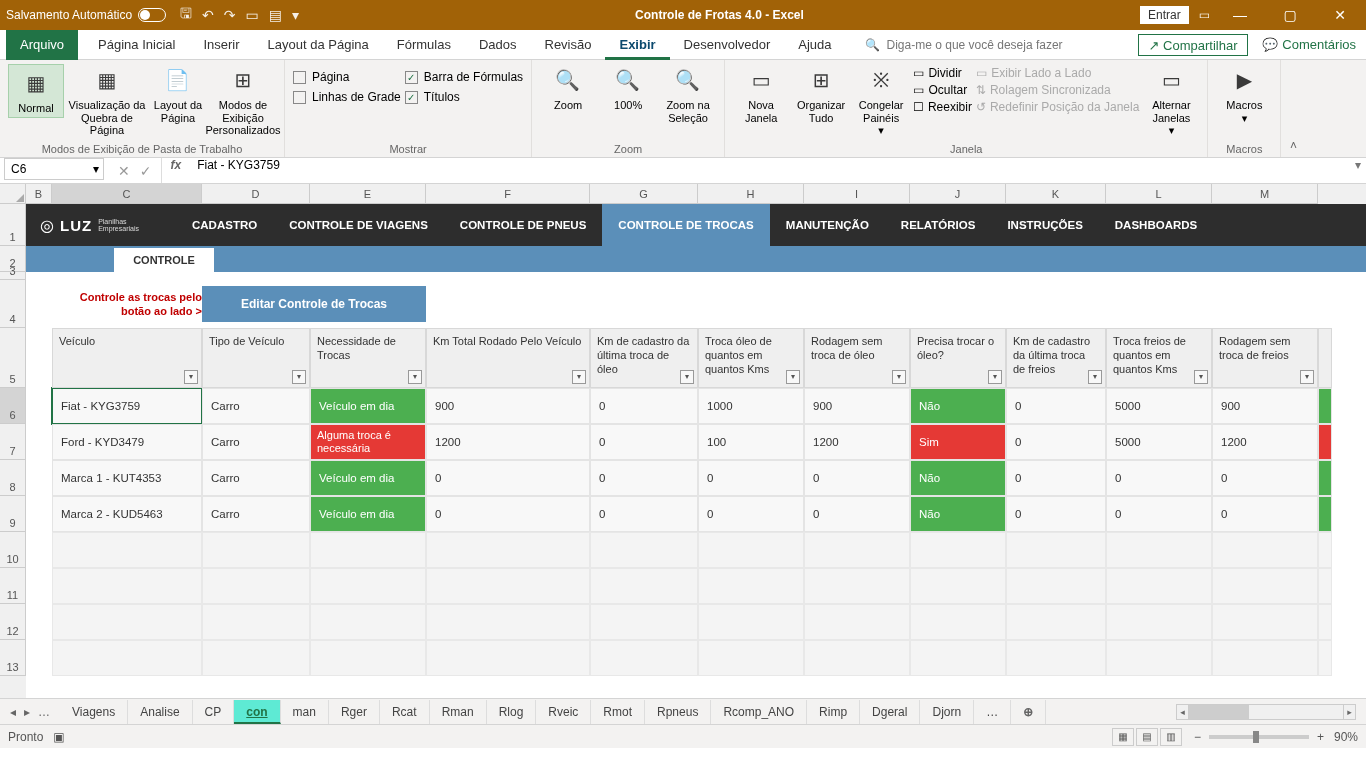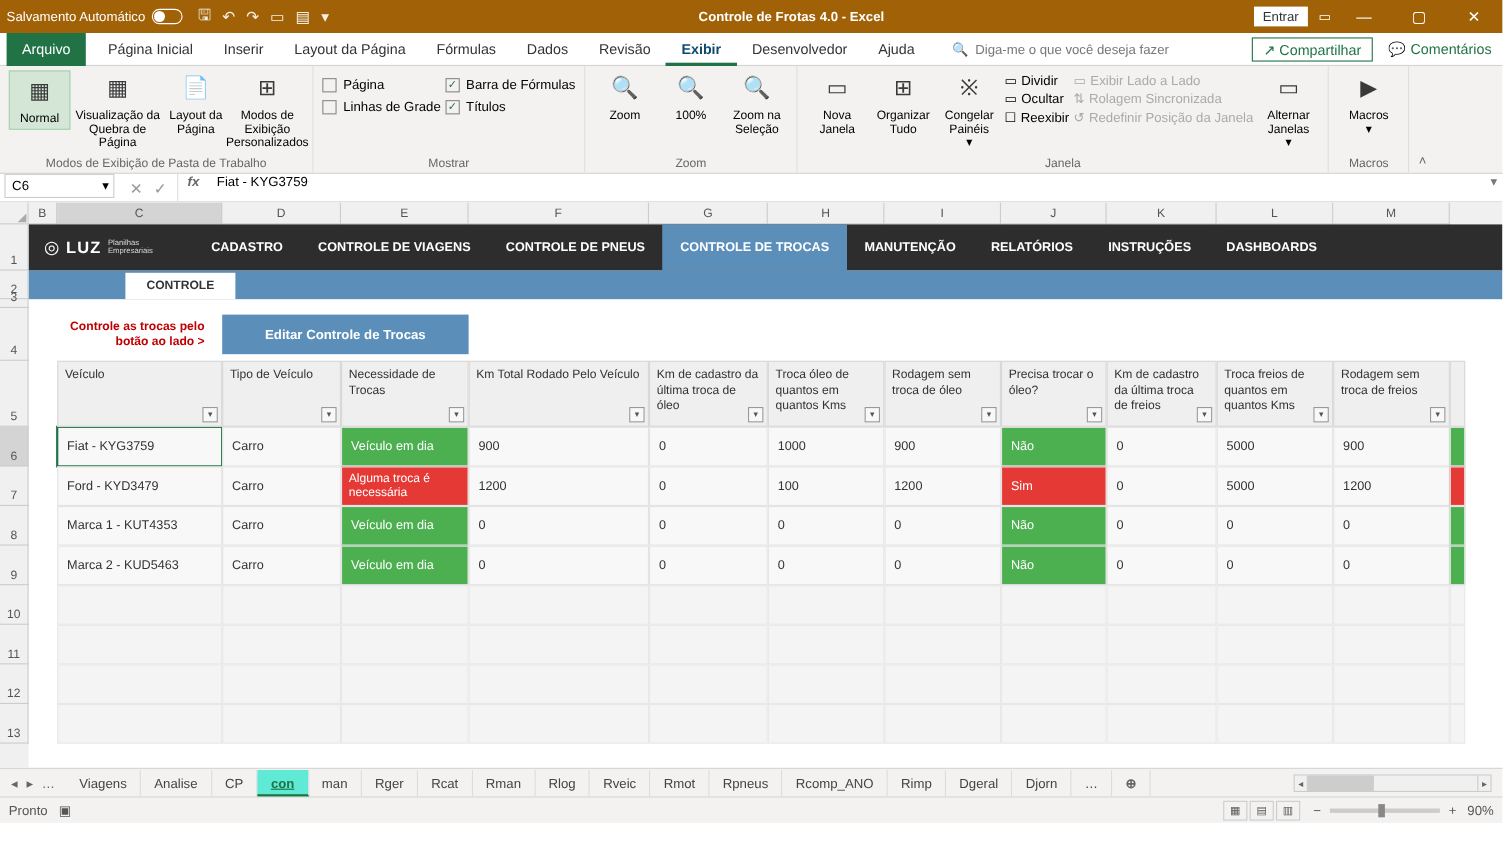--- a/index.html
+++ b/index.html
@@ -75,21 +75,21 @@
 .navband { height: 42px; background: #2d2d2d; display: flex; align-items: center; color: #fff; }
 .logo { width: 150px; display: flex; align-items: center; padding-left: 14px; gap: 6px; font-size: 11px; }
 .logo .luz { font-weight: bold; font-size: 15px; letter-spacing: 1px; }
 .logo .sub { font-size: 7px; line-height: 1; opacity: .8; }
 .navitem { padding: 0 16px; font-size: 11.5px; font-weight: bold; height: 42px; display: flex; align-items: center; }
 .navitem.active { background: #5b8fb9; }
 .subband { height: 26px; background: #5b8fb9; position: relative; }
 .ctrl-tab { position: absolute; left: 88px; top: 2px; width: 100px; height: 24px; background: #fff; text-align: center; line-height: 24px; font-size: 11px; font-weight: bold; color: #333; }
 .spacer { height: 8px; }
 .actionrow { height: 48px; display: flex; }
-.action-left { width: 176px; display: flex; flex-direction: column; justify-content: center; align-items: flex-end; padding-right: 16px; font-size: 11px; color: #c00000; font-weight: bold; text-align: right; line-height: 1.3; }
+.action-left { width: 176px; display: flex; flex-direction: column; justify-content: center; align-items: flex-end; padding-right: 0; font-size: 11px; color: #c00000; font-weight: bold; text-align: right; line-height: 1.3; }
 .btn-editar { width: 224px; height: 36px; margin-top: 6px; background: #5b8fb9; color: #fff; font-weight: bold; font-size: 12px; display: flex; align-items: center; justify-content: center; }
 
 .thdrrow { height: 60px; display: flex; margin-left: 26px; }
 .th { background: #efefef; border: 1px solid #d8d8d8; font-size: 11px; font-weight: normal; color: #333; padding: 6px 6px; position: relative; display: flex; align-items: flex-start; line-height: 1.25; }
 .th .filter { position: absolute; right: 3px; bottom: 3px; width: 14px; height: 14px; border: 1px solid #999; background: #f8f8f8; font-size: 8px; display: flex; align-items: center; justify-content: center; color: #555; }
 
 .drow { height: 36px; display: flex; margin-left: 26px; }
 .td { background: #f8f8f8; border: 1px solid #e4e4e4; font-size: 11.5px; color: #333; padding: 0 8px; display: flex; align-items: center; }
 .td.green { background: #4caf50; color: #fff; }
 .td.red { background: #e53935; color: #fff; font-size: 11px; line-height: 1.2; padding: 4px 6px; }

